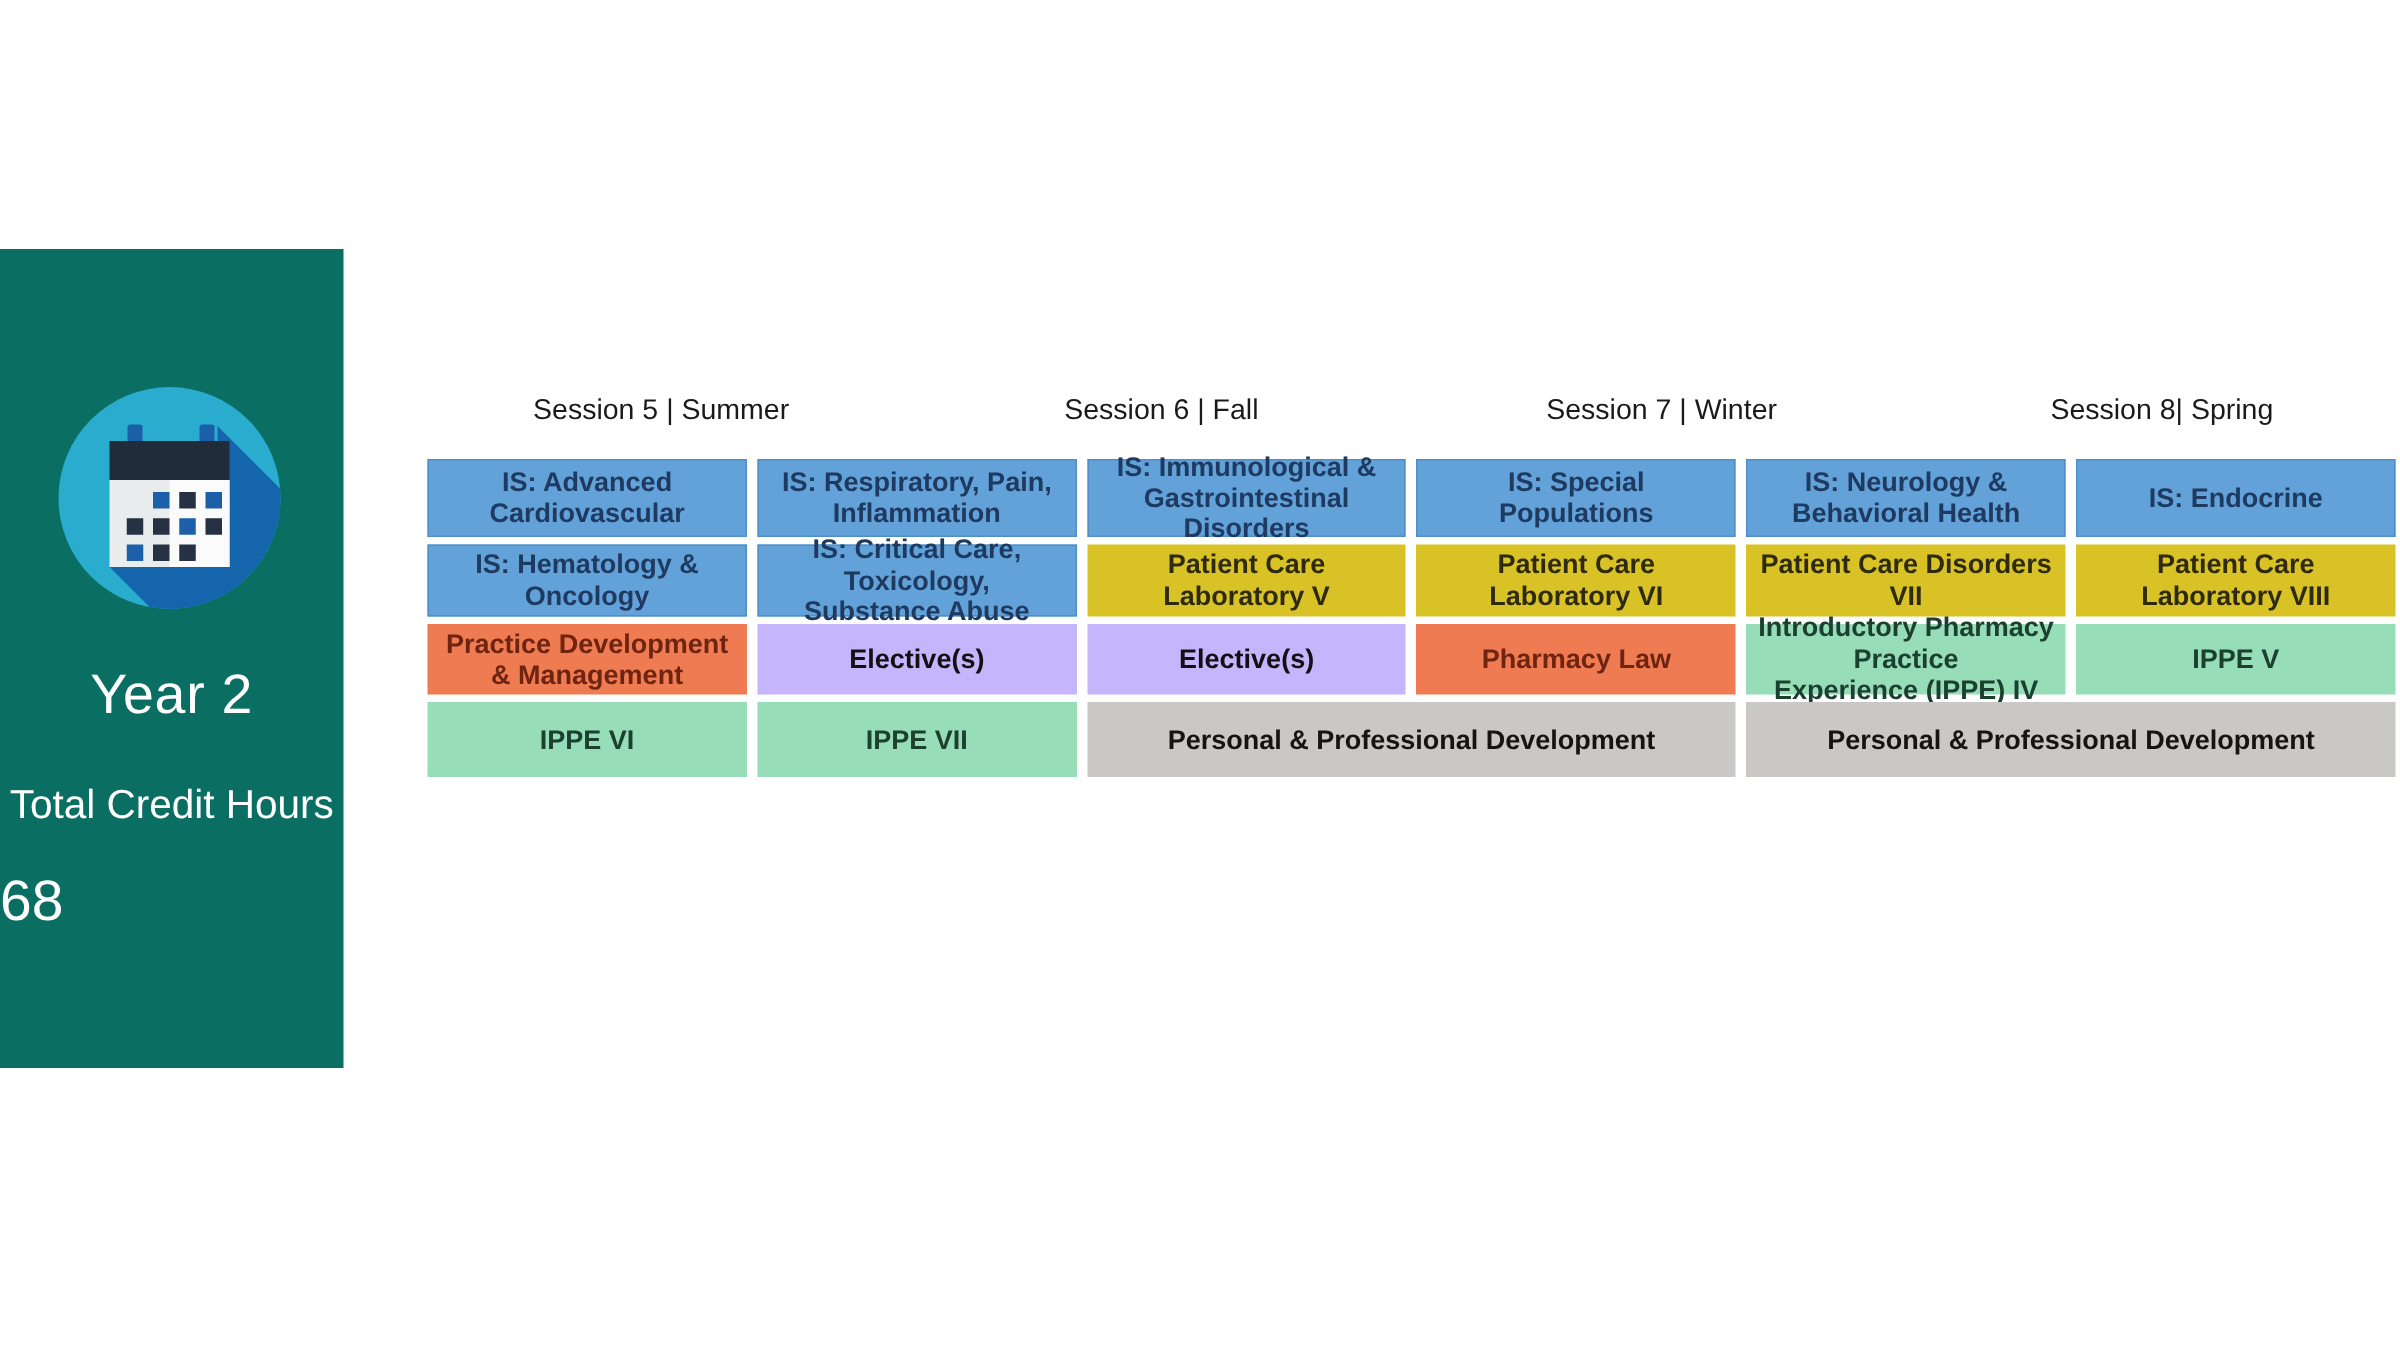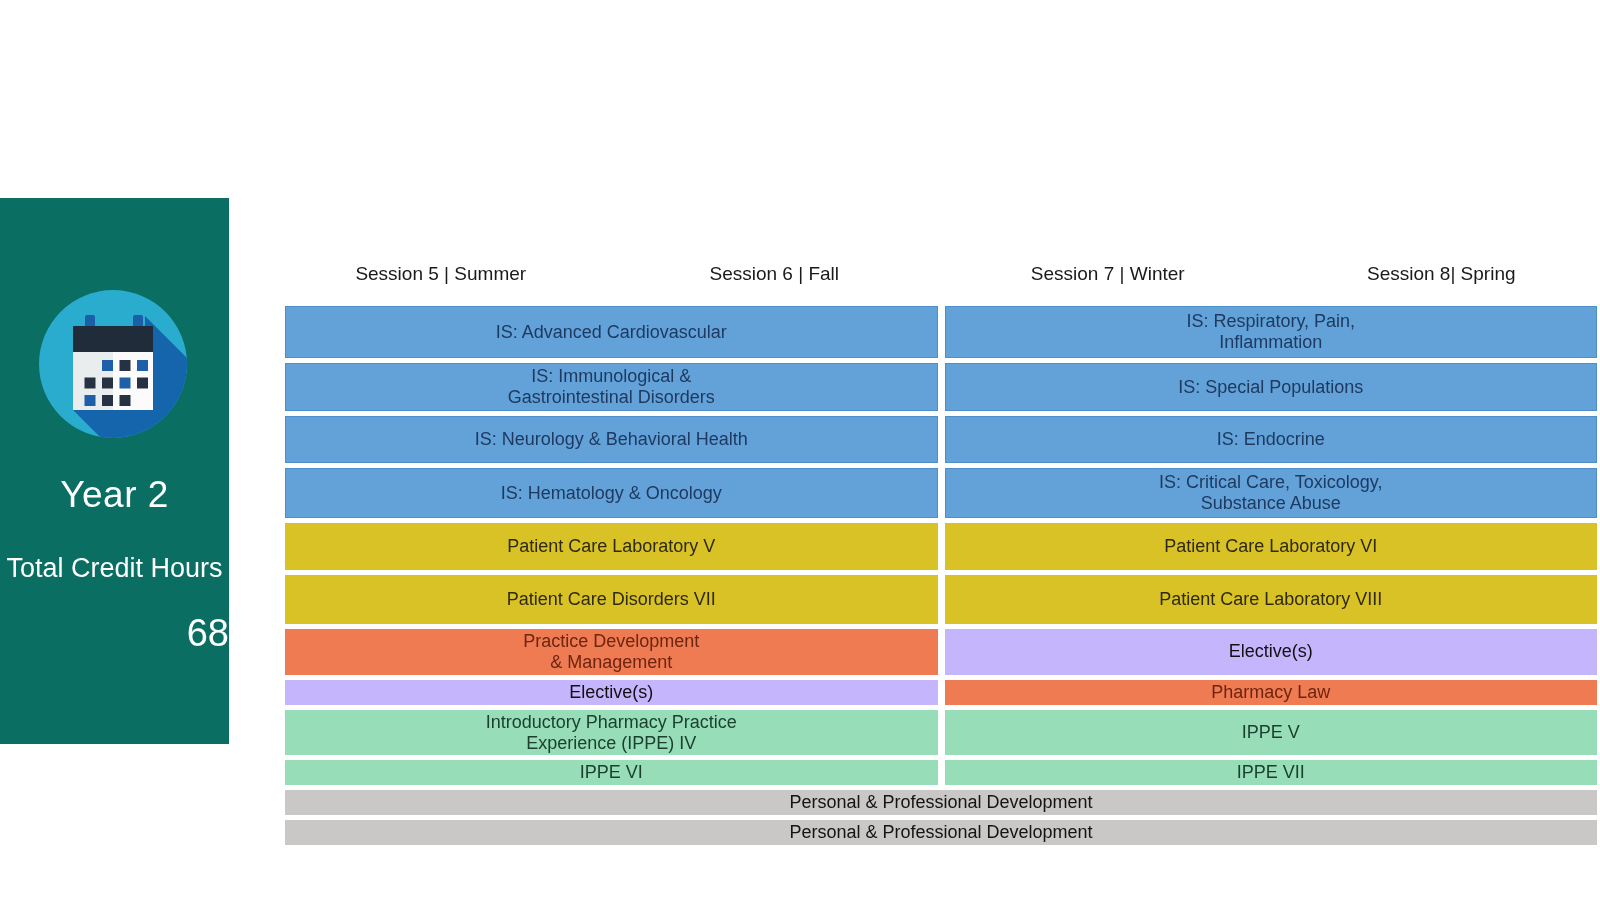--- a/index.html
+++ b/index.html
@@ -2,50 +2,51 @@
 <html><head>
 <meta charset="utf-8">
 <style>
   html,body{margin:0;padding:0;background:#ffffff;}
   body{font-family:"Liberation Sans","DejaVu Sans",sans-serif;}
   #canvas{position:relative;width:1600px;height:900px;background:#ffffff;overflow:hidden;}
 
   
   .sidebar{
     position:absolute;left:0;top:166px;width:229px;height:546px;
-    background:#0A6E63;color:#ffffff;margin-top:32px;
+    background:#0A6E63;color:#ffffff;
   }
   .cal-wrap{position:absolute;left:33px;top:86px;width:160px;height:160px;}
   .year-label{
     position:absolute;left:0;top:276px;width:100%;
     text-align:center;font-size:37px;font-weight:400;letter-spacing:.5px;
   }
   .tch-label{
     position:absolute;left:0;top:355px;width:100%;
     text-align:center;font-size:27px;font-weight:400;
   }
   .tch-value{
     position:absolute;left:0;top:414px;width:100%;
-    text-align:right;font-size:38px;font-weight:400;
+    text-align:left;font-size:38px;font-weight:400;
   }
 
   
   .content{position:absolute;left:285px;top:256px;width:1312px;}
   .session-headers{
     display:grid;grid-template-columns:repeat(4,1fr);column-gap:22px;
     height:36px;align-items:center;
   }
   .session-headers .hdr{
     text-align:center;font-size:19px;color:#1a1a1a;
   }
   .grid{
     margin-top:14px;
-    display:grid;grid-template-columns:repeat(2,1fr);
+    display:grid;grid-template-columns:repeat(6,1fr);
     grid-template-rows:52px 48px 47px 50px 47px 49px;
     gap:5px 7px;
+    font-weight:bold;
   }
   .cell{
     box-sizing:border-box;
     display:flex;align-items:center;justify-content:center;
     text-align:center;font-size:18px;line-height:1.16;
     white-space:pre-line;padding:2px 6px;
   }
   .cell.is{background:#63A2D9;border:1px solid #4E8FCB;color:#1E3A60;}
   .cell.lab{background:#D9C226;color:#2E2A0E;}
   .cell.pdm{background:#EE7B51;color:#6E2410;}

